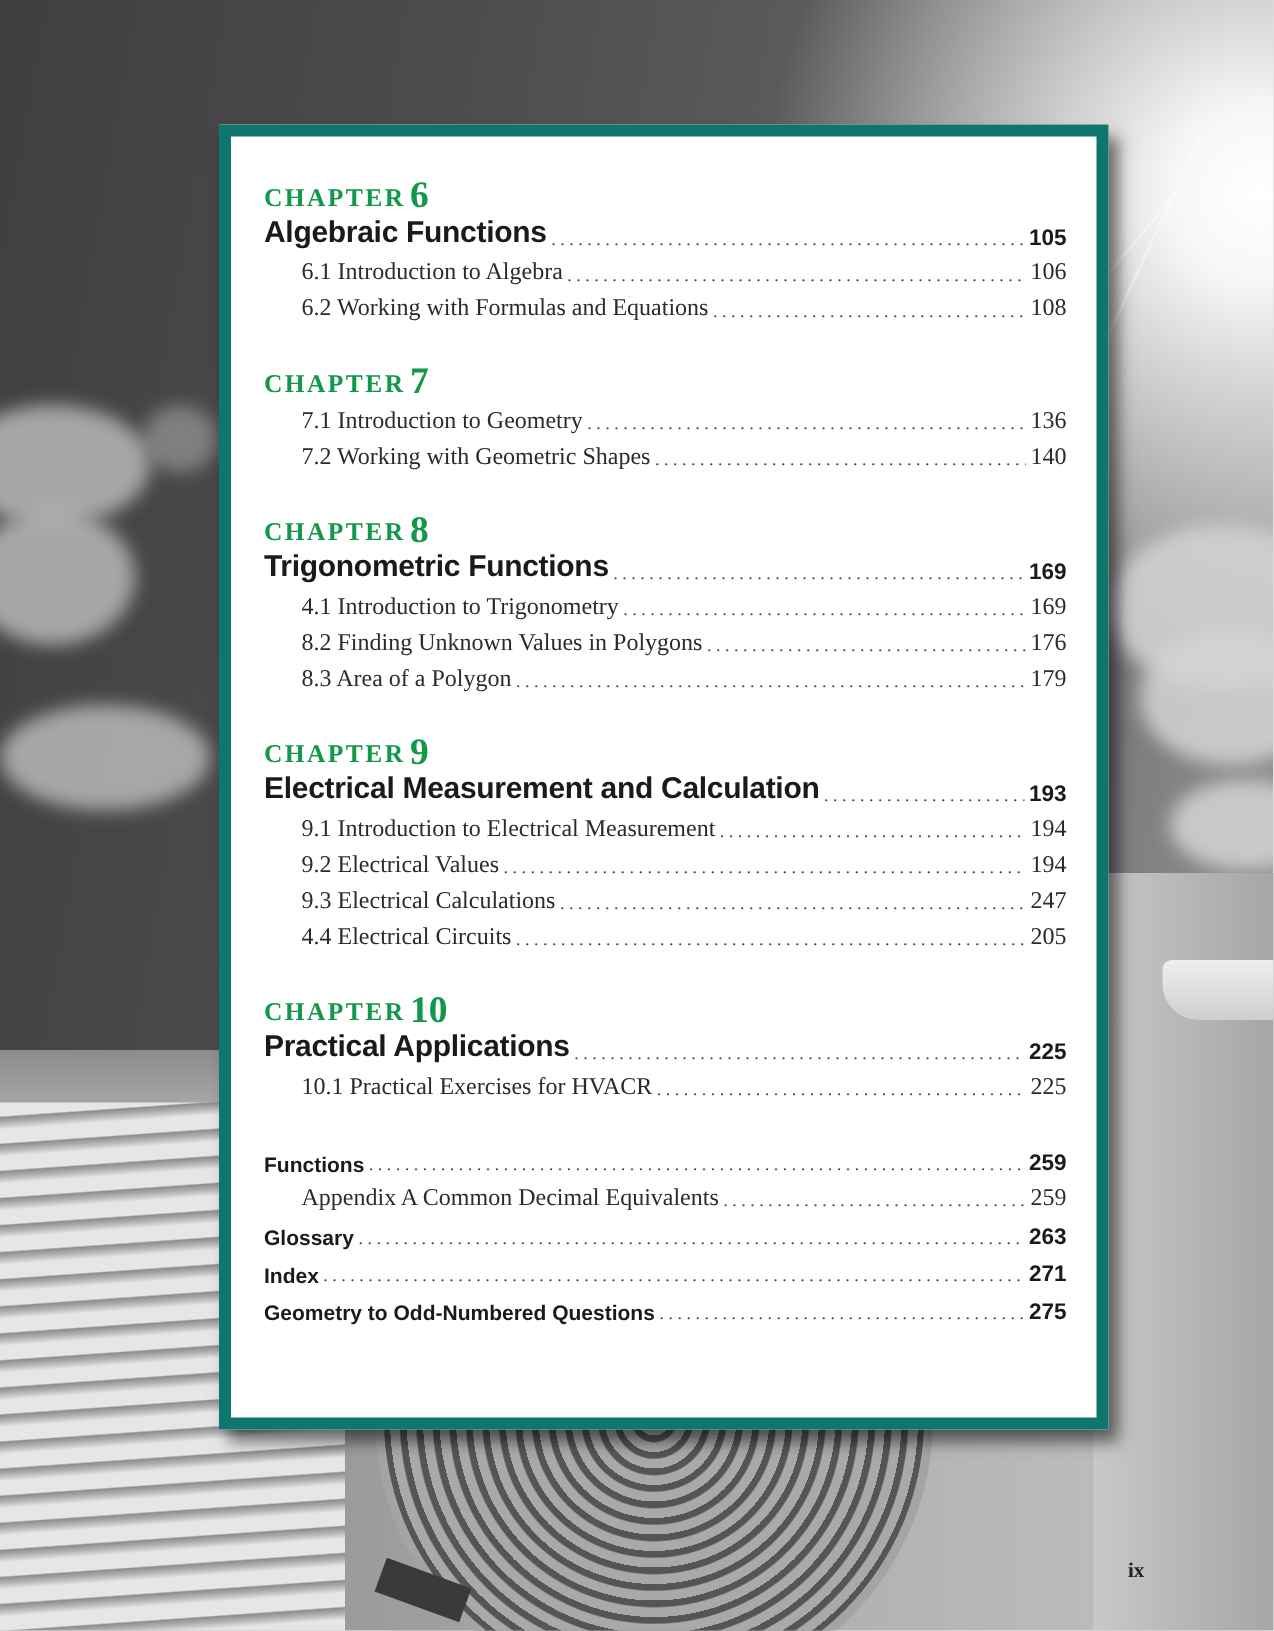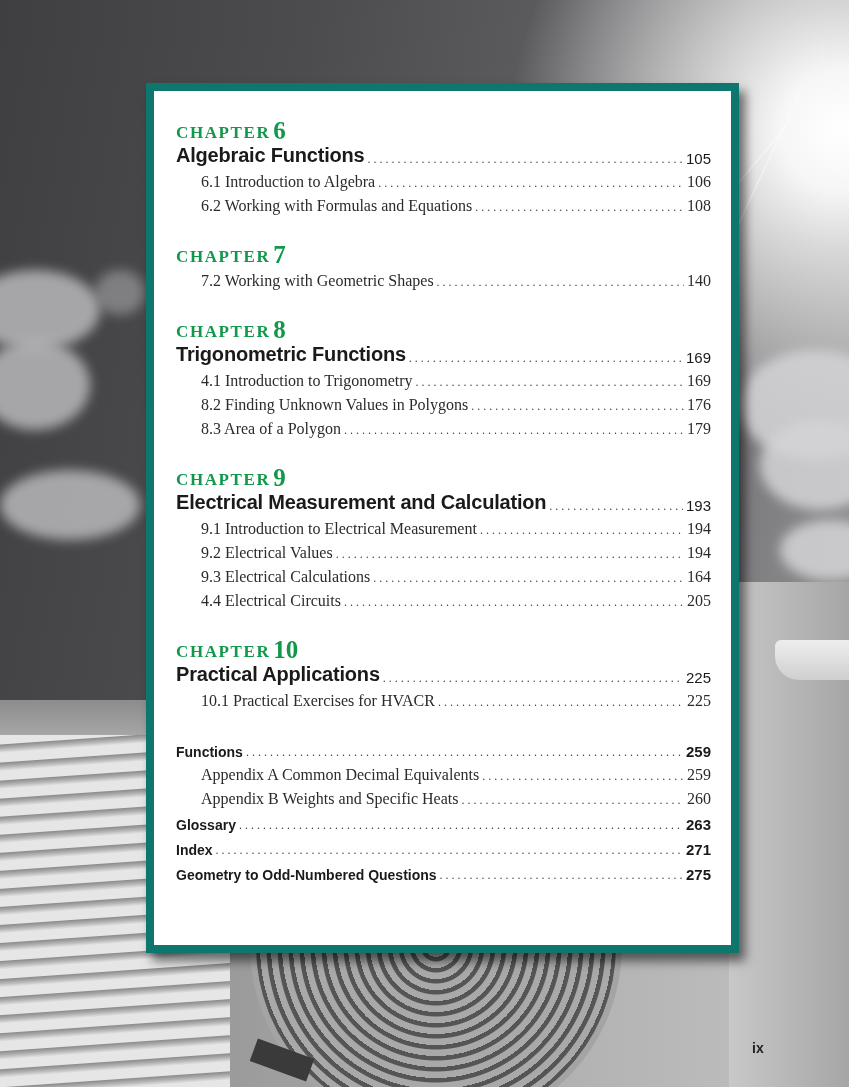--- a/index.html
+++ b/index.html
@@ -39,21 +39,21 @@
   .fan {
     position: absolute; left: 250px; top: 760px; width: 360px; height: 360px; border-radius: 50%;
     background:
       repeating-radial-gradient(circle at 50% 50%, #555 0px, #555 4px, #a9a9a9 5px, #a9a9a9 11px),
       #777;
     border: 6px solid #a4a4a4;
   }
   .foot { position: absolute; left: 252px; top: 1048px; width: 60px; height: 24px; background: #3a3a3a; transform: rotate(20deg); }
   .page-num {
     position: absolute; left: 752px; top: 1040px;
-    font-family: Liberation Sans, sans-serif; font-weight: bold; font-size: 14px; color: #222;
+    font-family: Liberation Serif, serif; font-weight: bold; font-size: 14px; color: #222;
   }
 
   
   .panel {
     position: absolute; left: 146px; top: 83px; width: 577px; height: 854px;
     background: #ffffff; border: 8px solid #0f766e;
     box-shadow: 6px 8px 10px rgba(0,0,0,0.55);
   }
   .toc { position: absolute; left: 22px; top: 27px; width: 535px; }
   .chapter-block { margin-bottom: 27px; }
@@ -66,21 +66,21 @@
   .row { display: flex; align-items: flex-end; white-space: nowrap; }
   .row .label { flex: 0 0 auto; }
   .row .leader {
     flex: 1 1 auto; overflow: hidden; margin: 0 3px;
     color: #444; letter-spacing: 3px; font-family: "Liberation Serif", serif; font-size: 12px;
   }
   .row .leader::after { content: ". . . . . . . . . . . . . . . . . . . . . . . . . . . . . . . . . . . . . . . . . . . . . . . . . . . . . . . . . . . . . . . . . . . . . . . . . . . . . . . . . . . . ."; letter-spacing: 0; }
   .row .page { flex: 0 0 auto; }
   .row.title { height: 25px; }
   .row.title .label { font-family: "Liberation Sans", sans-serif; font-weight: bold; font-size: 20px; color: #1a1a1a; letter-spacing: -0.2px; }
-  .row.title .page { font-family: "Liberation Sans", sans-serif; font-weight: normal; font-size: 15px; color: #1a1a1a; }
+  .row.title .page { font-family: "Liberation Sans", sans-serif; font-weight: bold; font-size: 15px; color: #1a1a1a; }
   .row.section { height: 24px; padding-left: 25px; }
   .row.section .label, .row.section .page {
     font-family: "Liberation Serif", serif; font-size: 16px; color: #2b2b2b;
   }
   .row.back { height: 25px; }
   .row.back .label { font-family: "Liberation Sans", sans-serif; font-weight: bold; font-size: 14px; color: #1a1a1a; }
   .row.back .page { font-family: "Liberation Sans", sans-serif; font-weight: bold; font-size: 15px; color: #1a1a1a; }
   .back-matter { margin-top: -5px; }
 </style>
 </head>
@@ -128,20 +128,25 @@
         <span class="leader"></span>
         <span class="page">108</span>
       </div>
     </div>
 
     <div class="chapter-block">
       <div class="chapter-label">
         <span class="word">CHAPTER</span><span class="num">7</span>
       </div>
       <div class="row section">
+        <span class="label">7.1  Introduction to Geometry</span>
+        <span class="leader"></span>
+        <span class="page">136</span>
+      </div>
+      <div class="row section">
         <span class="label">7.2  Working with Geometric Shapes</span>
         <span class="leader"></span>
         <span class="page">140</span>
       </div>
     </div>
 
     <div class="chapter-block">
       <div class="chapter-label">
         <span class="word">CHAPTER</span><span class="num">8</span>
       </div>
@@ -182,21 +187,21 @@
         <span class="page">194</span>
       </div>
       <div class="row section">
         <span class="label">9.2  Electrical Values</span>
         <span class="leader"></span>
         <span class="page">194</span>
       </div>
       <div class="row section">
         <span class="label">9.3  Electrical Calculations</span>
         <span class="leader"></span>
-        <span class="page">164</span>
+        <span class="page">247</span>
       </div>
       <div class="row section">
         <span class="label">4.4  Electrical Circuits</span>
         <span class="leader"></span>
         <span class="page">205</span>
       </div>
     </div>
 
     <div class="chapter-block" style="margin-bottom:30px;">
       <div class="chapter-label">
@@ -217,25 +222,20 @@
     <div class="back-matter">
       <div class="row back">
         <span class="label">Functions</span>
         <span class="leader"></span>
         <span class="page">259</span>
       </div>
       <div class="row section">
         <span class="label">Appendix A  Common Decimal Equivalents</span>
         <span class="leader"></span>
         <span class="page">259</span>
-      </div>
-      <div class="row section">
-        <span class="label">Appendix B  Weights and Specific Heats</span>
-        <span class="leader"></span>
-        <span class="page">260</span>
       </div>
       <div class="row back">
         <span class="label">Glossary</span>
         <span class="leader"></span>
         <span class="page">263</span>
       </div>
       <div class="row back">
         <span class="label">Index</span>
         <span class="leader"></span>
         <span class="page">271</span>

